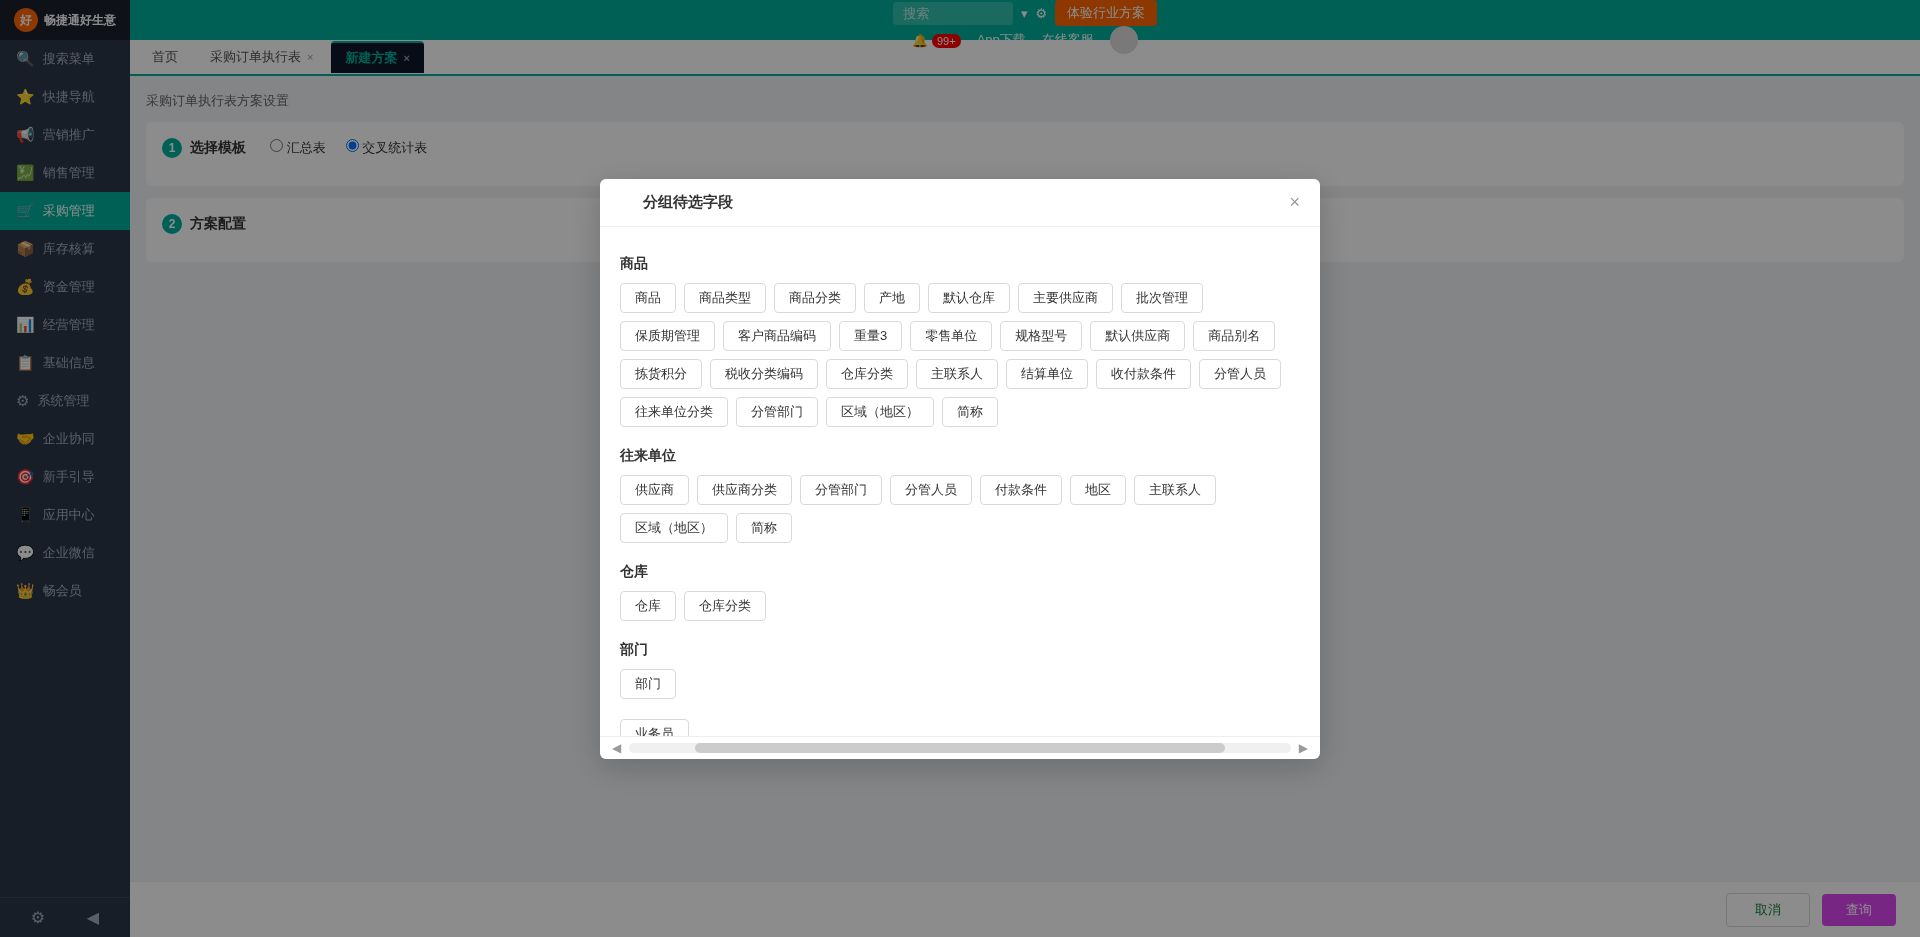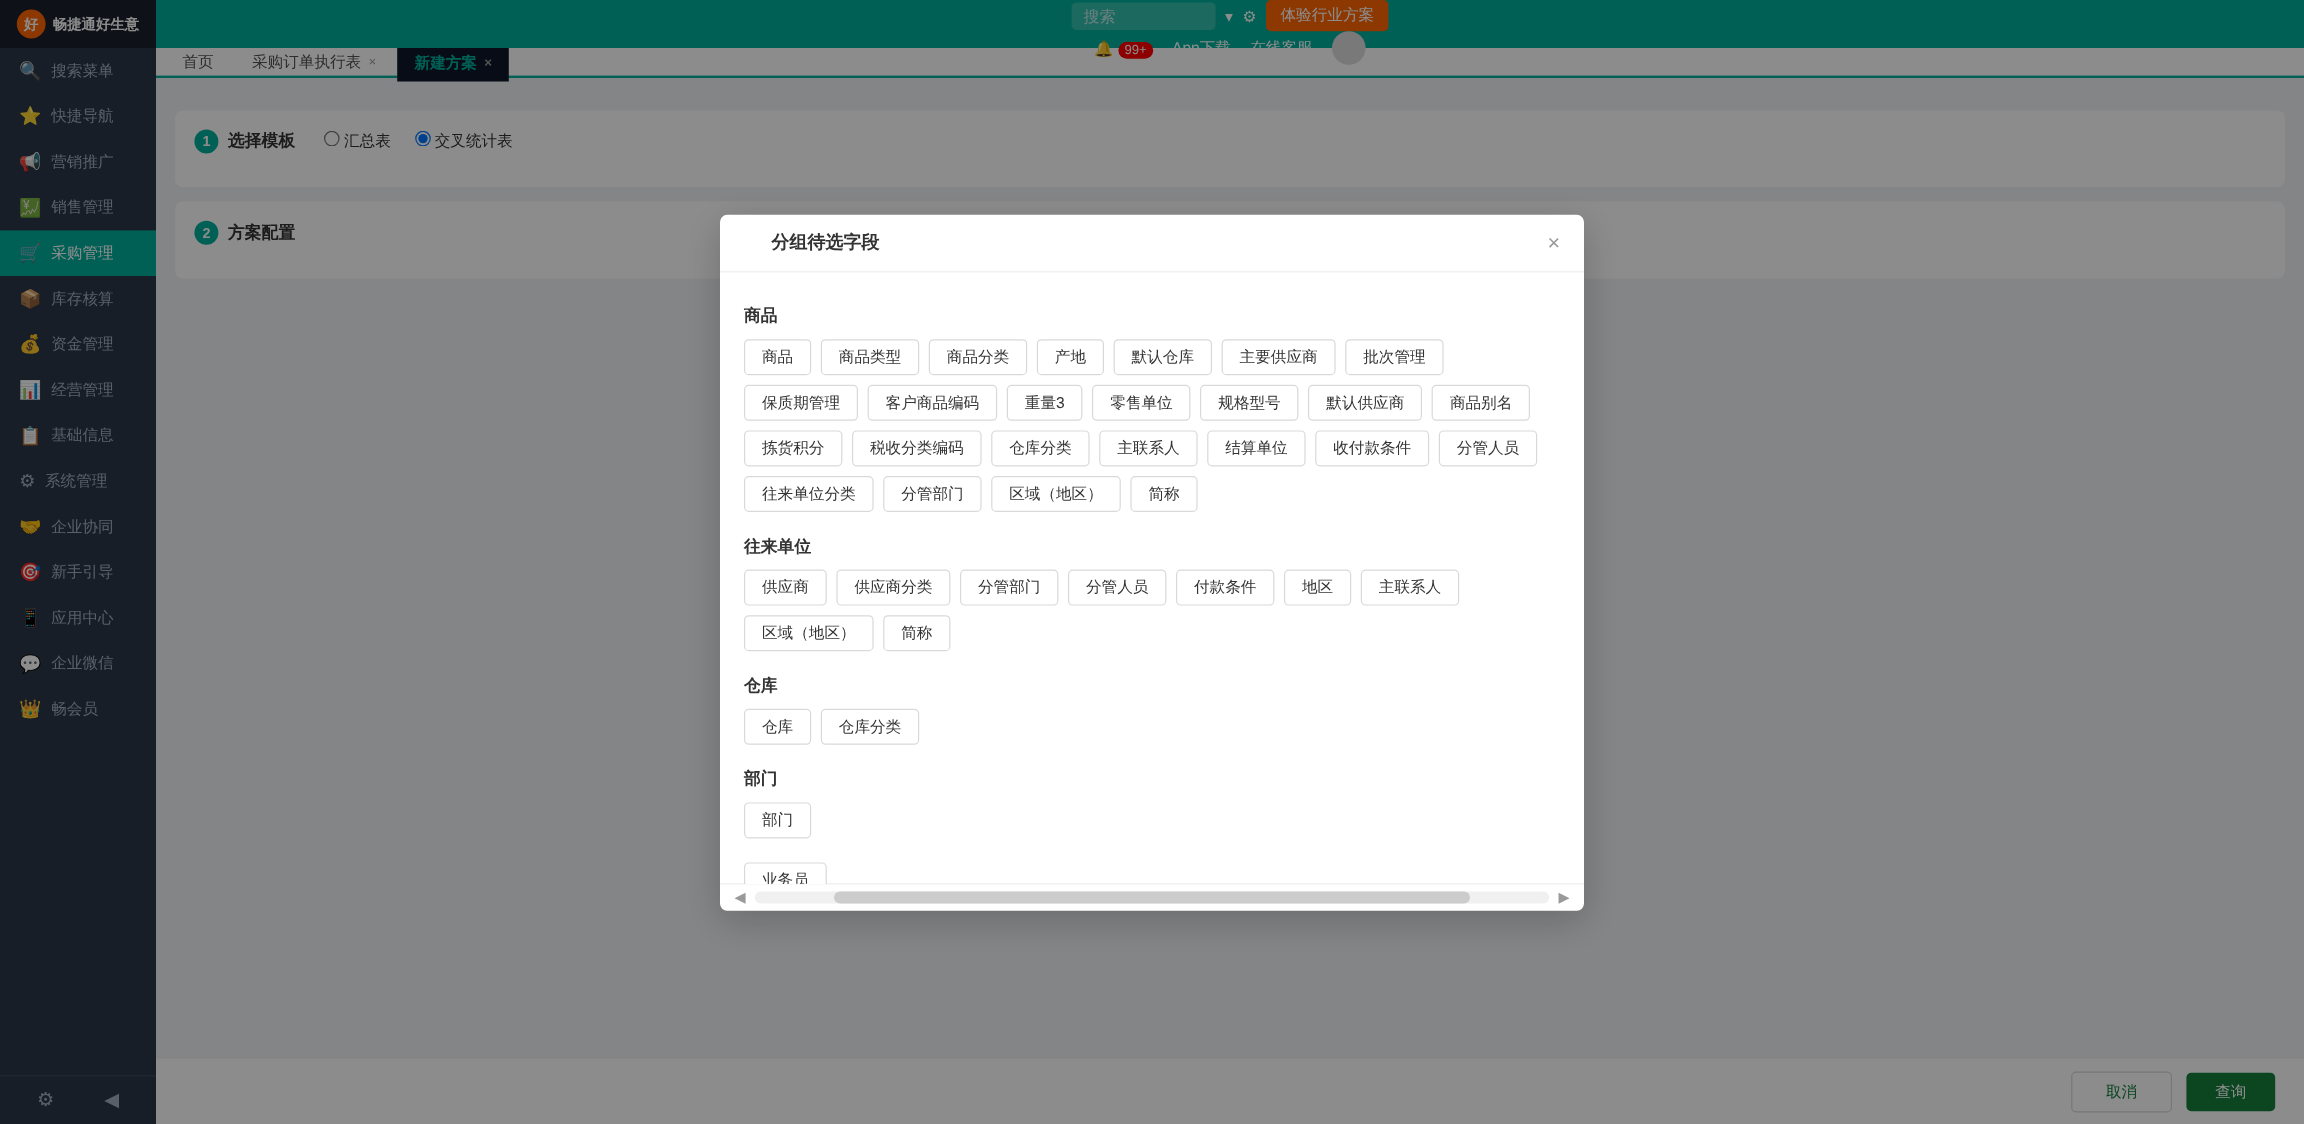--- a/index.html
+++ b/index.html
@@ -21,21 +21,21 @@
     .top-bar-left { display: flex; align-items: center; gap: 8px; }
     .top-search { background: rgba(255,255,255,0.2); border: none; border-radius: 4px; padding: 4px 10px; color: white; width: 120px; }
     .top-search::placeholder { color: rgba(255,255,255,0.7); }
     .experience-btn { background: #ff6600; color: white; border: none; border-radius: 4px; padding: 4px 12px; cursor: pointer; font-size: 13px; }
     .top-bar-right { display: flex; align-items: center; gap: 16px; color: white; font-size: 13px; }
     .badge { background: red; color: white; border-radius: 10px; padding: 1px 5px; font-size: 11px; }
     .avatar { width: 28px; height: 28px; background: #ddd; border-radius: 50%; }
 
     
     .tab-bar {
-      height: 25px;
+      height: 36px;
       background: white;
       display: flex;
       align-items: center;
       padding: 0 8px;
       position: fixed;
       top: 40px; left: 130px; right: 0;
       z-index: 99;
       border-bottom: 2px solid #00b09b;
       gap: 4px;
     }
@@ -189,21 +189,21 @@
       border-radius: 4px;
       background: white;
       cursor: pointer;
       font-size: 13px;
       color: #15803d;
     }
     .btn-confirm {
       padding: 7px 24px;
       border: none;
       border-radius: 4px;
-      background: #15803d;
+      background: #d946ef;
       color: white;
       cursor: pointer;
       font-size: 13px;
     }
     .scroll-arrow { color: #999; cursor: pointer; padding: 0 4px; font-size: 12px; }
   </style>
 </head>
 <body>
 
 <div class="sidebar">
@@ -304,20 +304,21 @@
       <span>采购订单执行表</span>
       <span class="tab-close">×</span>
     </div>
     <div class="tab-item active">
       <span>新建方案</span>
       <span class="tab-close">×</span>
     </div>
   </div>
 
 <div class="main-content">
+  <div class="breadcrumb">采购订单执行表方案设置</div>
   <div class="config-section">
     <div class="section-title">
       <div class="step-badge">1</div>
       <span>选择模板</span>
       <label style="font-weight:normal;font-size:13px;margin-left:16px;">
         <input type="radio" name="template" style=""> <span>汇总表</span>
       </label>
       <label style="font-weight:normal;font-size:13px;margin-left:12px;">
         <input type="radio" name="template" checked="" style=""> <span>交叉统计表</span>
       </label>

